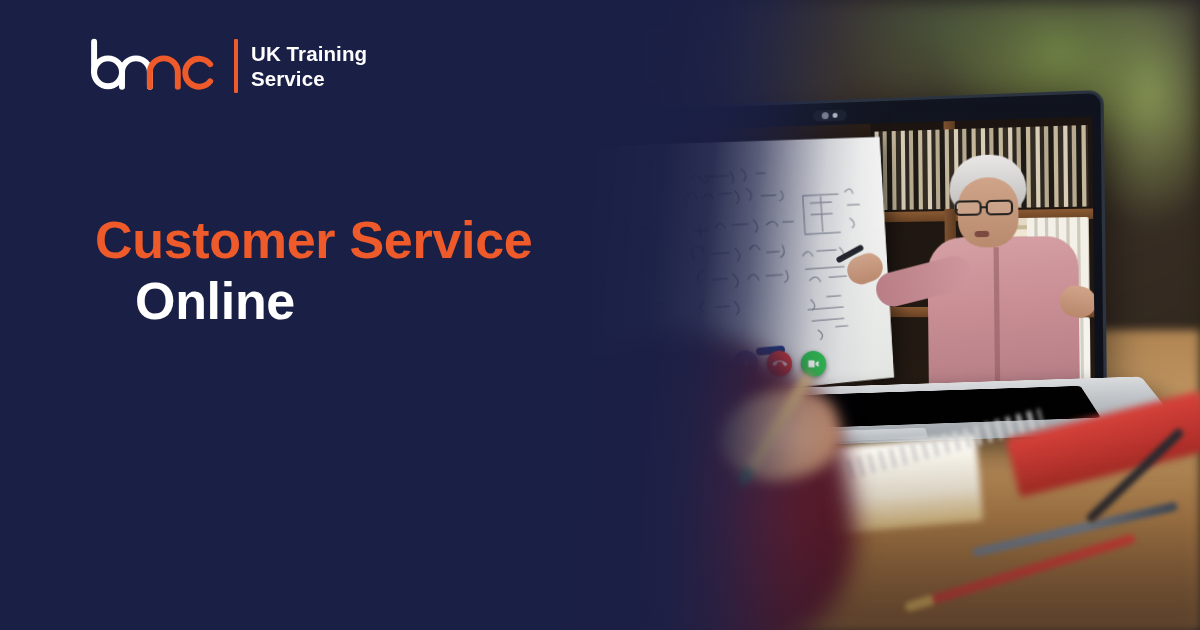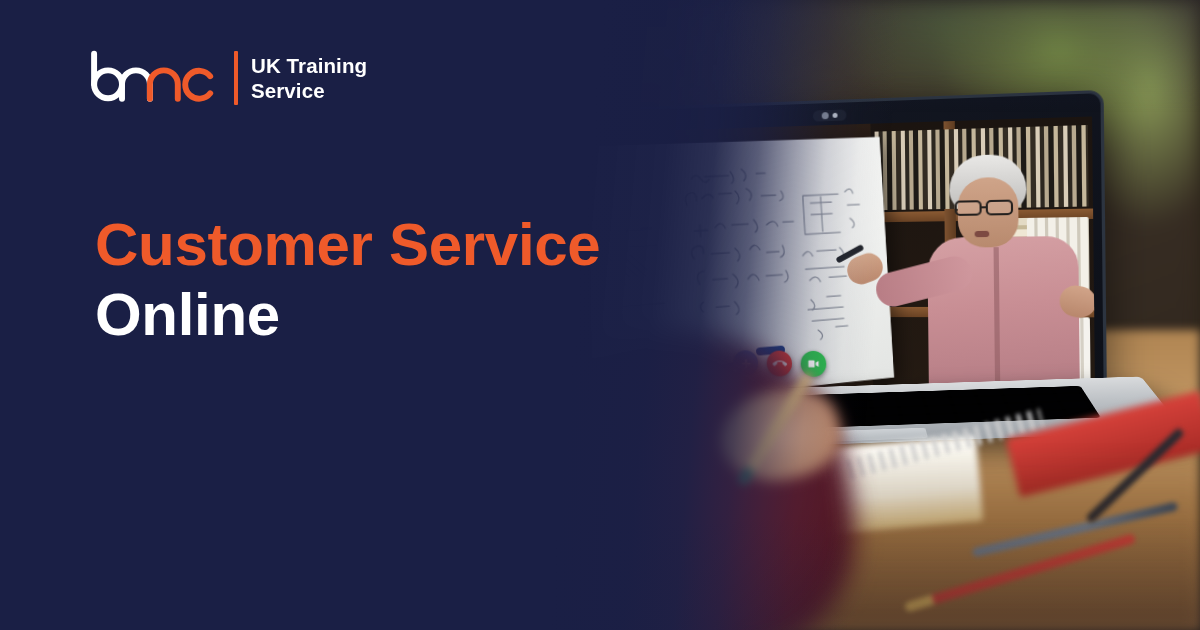--- a/index.html
+++ b/index.html
@@ -336,43 +336,43 @@
   .overlay-vert {
     position:absolute; inset:0;
     background:linear-gradient(180deg, rgba(26,31,69,.22) 0%, rgba(26,31,69,0) 18%, rgba(26,31,69,0) 82%, rgba(26,31,69,.18) 100%);
     pointer-events:none;
   }
 
   
   .content { position:absolute; inset:0; }
 
   .logo-wrap {
-    position:absolute; left:86px; top:48px;
+    position:absolute; left:86px; top:36px;
     display:flex; align-items:center; gap:13px;
   }
   .logo-mark { width:135px; height:60px; display:block; }
   .logo-div { width:4px; height:54px; background:#ef5a2a; border-radius:1px; }
   .logo-text {
     color:#ffffff; font-weight:700; font-size:20.5px; line-height:1.22;
     letter-spacing:.1px;
   }
   .logo-text span { display:block; white-space:nowrap; }
 
   .headline {
     position:absolute; left:95px; top:210px;
     width:620px;
   }
   .headline h1 {
-    font-size:60px;
+    font-size:52px;
     line-height:1.17;
     font-weight:700;
     letter-spacing:-.3px;
     color:#ef5a2a;
   }
-  .headline .l3 { color:#ffffff; display:block; }
+  .headline .l3 { color:#ffffff; display:block;margin-left:40px; }
   .headline .l1, .headline .l2 { display:block; }
 </style>
 </head>
 <body>
 
 <div class="banner">
 
   <div class="photo">
     <div class="bg-foliage"></div>
     <div class="desk"></div>

